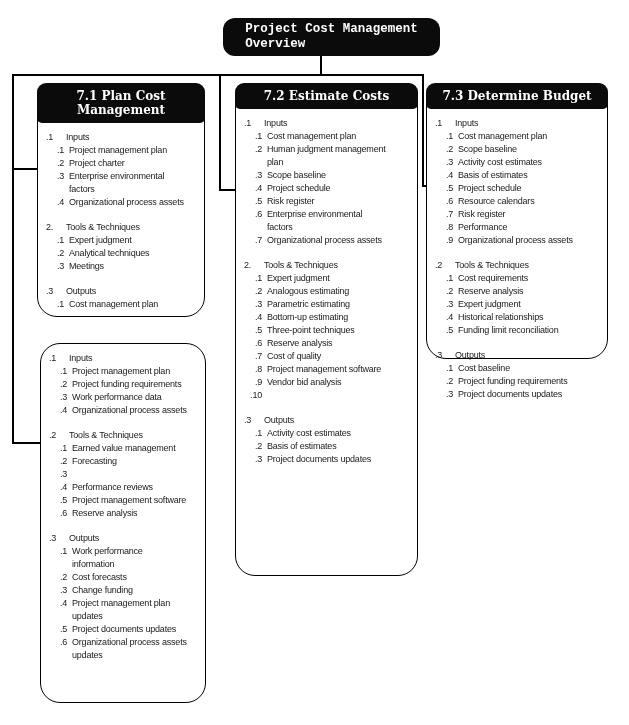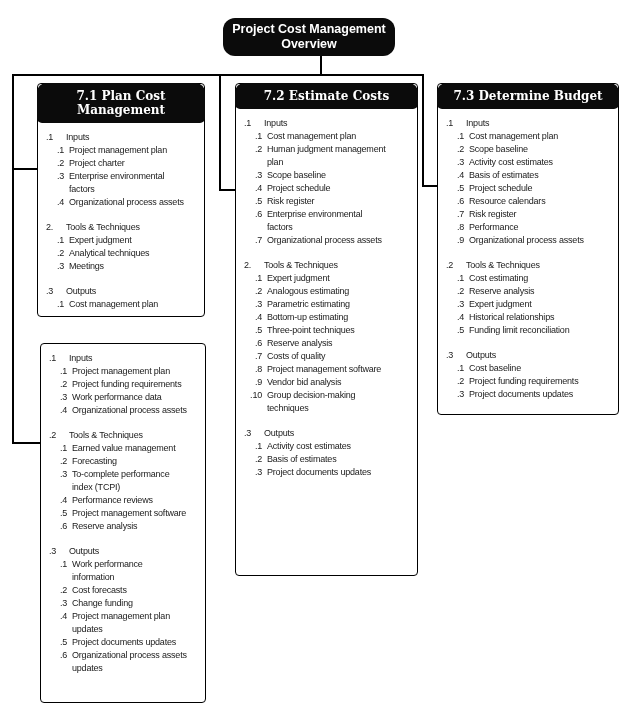--- a/index.html
+++ b/index.html
@@ -16,41 +16,40 @@
   .bus       {left:12px; top:74px;width:412px;height:2px;}
   .left-drop {left:12px; top:74px;width:2px;height:370px;}
   .branch-71 {left:12px; top:168px;width:26px;height:2px;}
   .branch-74 {left:12px; top:442px;width:30px;height:2px;}
   .drop-72   {left:219px;top:74px;width:2px;height:117px;}
   .branch-72 {left:219px;top:189px;width:18px;height:2px;}
   .drop-73   {left:422px;top:74px;width:2px;height:113px;}
   .branch-73 {left:422px;top:185px;width:17px;height:2px;}
   
   .overview{
-    position:absolute;left:223px;top:18px;width:172px;height:38px;
+    position:absolute;left:223px;top:18px;width:217px;height:38px;
     background:var(--box-fill,#0b0b0b);
     border-radius:12px;
     color:var(--box-text,#fff);
     display:flex;align-items:center;justify-content:center;
-    text-align:center;
-    font-family:Liberation Sans, sans-serif;font-weight:bold;
+    font-family:Liberation Mono, monospace;font-weight:bold;
     font-size:12.5px;line-height:15px;
     white-space:pre-line;
   }
   
   .proc{
     position:absolute;
     background:#fff;
     border:1.5px solid var(--line,#000);
-    border-radius:4px;
+    border-radius:20px;
     box-sizing:border-box;
   }
   .p71{left:37px; top:83px; width:168px;height:234px;}
   .p72{left:235px;top:83px; width:183px;height:493px;}
-  .p73{left:437px;top:83px; width:182px;height:332px;}
+  .p73{left:426px;top:83px; width:182px;height:276px;}
   .p74{left:40px; top:343px;width:166px;height:360px;}
   .proc-header{
     background:var(--box-fill,#0b0b0b);
     color:var(--box-text,#fff);
     margin:-1px -1px 0 -1px;
     border-radius:9px 9px 5px 5px;
     text-align:center;
     font-family:"DejaVu Serif",serif;font-weight:bold;
     font-size:12px;line-height:14px;
     padding:6px 2px;
@@ -208,34 +207,32 @@
           <div class="row item">
             <span class="inum">.5</span>
             <span class="itext">Three-point techniques</span>
           </div>
           <div class="row item">
             <span class="inum">.6</span>
             <span class="itext">Reserve analysis</span>
           </div>
           <div class="row item">
             <span class="inum">.7</span>
-            <span class="itext">Costs of quality</span>
+            <span class="itext">Cost of quality</span>
           </div>
           <div class="row item">
             <span class="inum">.8</span>
             <span class="itext">Project management software</span>
           </div>
           <div class="row item">
             <span class="inum">.9</span>
             <span class="itext">Vendor bid analysis</span>
           </div>
           <div class="row item">
             <span class="inum">.10</span>
-            <span class="itext">Group decision-making
-techniques</span>
           </div>
         </div>
         <div class="sec">
           <div class="row sec-head">
             <span class="snum">.3</span>
             <span class="stitle">Outputs</span>
           </div>
           <div class="row item">
             <span class="inum">.1</span>
             <span class="itext">Activity cost estimates</span>
@@ -296,21 +293,21 @@
             <span class="itext">Organizational process assets</span>
           </div>
         </div>
         <div class="sec">
           <div class="row sec-head">
             <span class="snum">.2</span>
             <span class="stitle">Tools &amp; Techniques</span>
           </div>
           <div class="row item">
             <span class="inum">.1</span>
-            <span class="itext">Cost estimating</span>
+            <span class="itext">Cost requirements</span>
           </div>
           <div class="row item">
             <span class="inum">.2</span>
             <span class="itext">Reserve analysis</span>
           </div>
           <div class="row item">
             <span class="inum">.3</span>
             <span class="itext">Expert judgment</span>
           </div>
           <div class="row item">
@@ -374,22 +371,20 @@
           <div class="row item">
             <span class="inum">.1</span>
             <span class="itext">Earned value management</span>
           </div>
           <div class="row item">
             <span class="inum">.2</span>
             <span class="itext">Forecasting</span>
           </div>
           <div class="row item">
             <span class="inum">.3</span>
-            <span class="itext">To-complete performance
-index (TCPI)</span>
           </div>
           <div class="row item">
             <span class="inum">.4</span>
             <span class="itext">Performance reviews</span>
           </div>
           <div class="row item">
             <span class="inum">.5</span>
             <span class="itext">Project management software</span>
           </div>
           <div class="row item">

